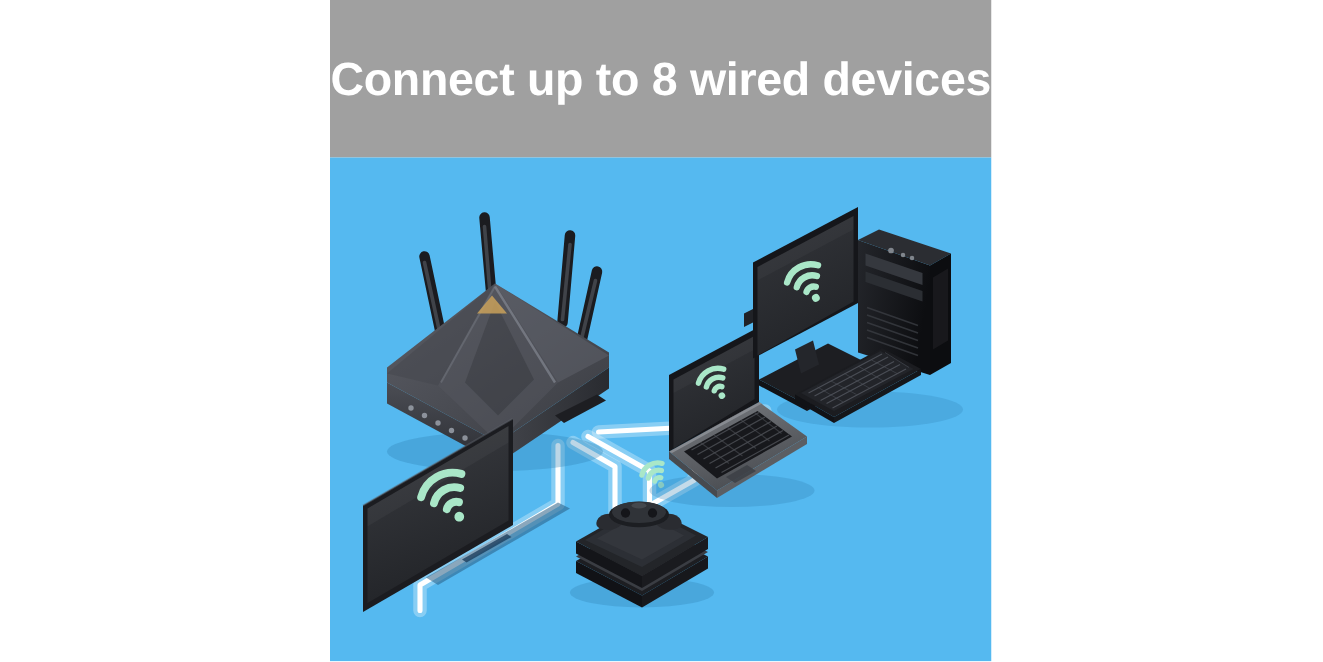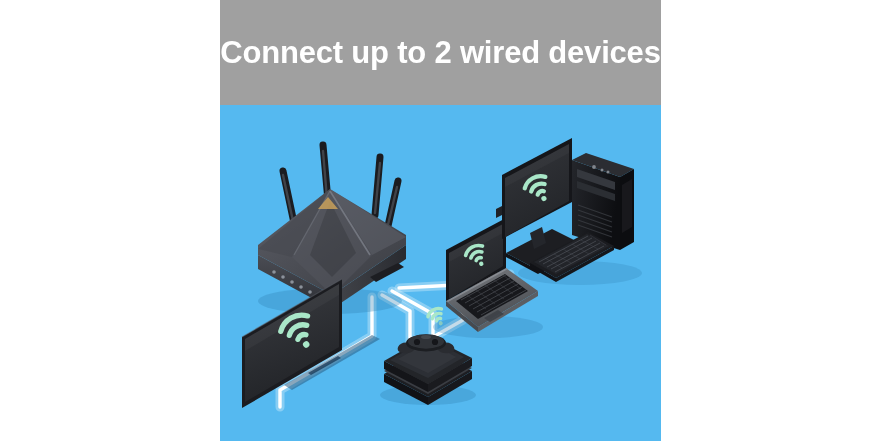--- a/index.html
+++ b/index.html
@@ -73,21 +73,21 @@
   }
 </style>
 </head>
 <body>
 
 <div id="stage" style="background: rgb(255, 255, 255);">
 
   <div id="panel">
 
     <div id="header-band" style="background: rgb(160, 160, 160);"></div>
-    <div id="headline" style="color: rgb(255, 255, 255);">Connect up to 2 wired devices</div>
+    <div id="headline" style="color: rgb(255, 255, 255);">Connect up to 8 wired devices</div>
 
     <div id="scene" style="background: rgb(85, 185, 240);">
 
       <svg id="scene-svg" width="441" height="336" viewBox="0 0 441 336" xmlns="http://www.w3.org/2000/svg">
 
         <defs>
           <linearGradient id="gTopFace" x1="0" y1="0" x2="1" y2="1">
             <stop offset="0%" stop-color="#5c5e66"></stop>
             <stop offset="100%" stop-color="#3a3c42"></stop>
           </linearGradient>

